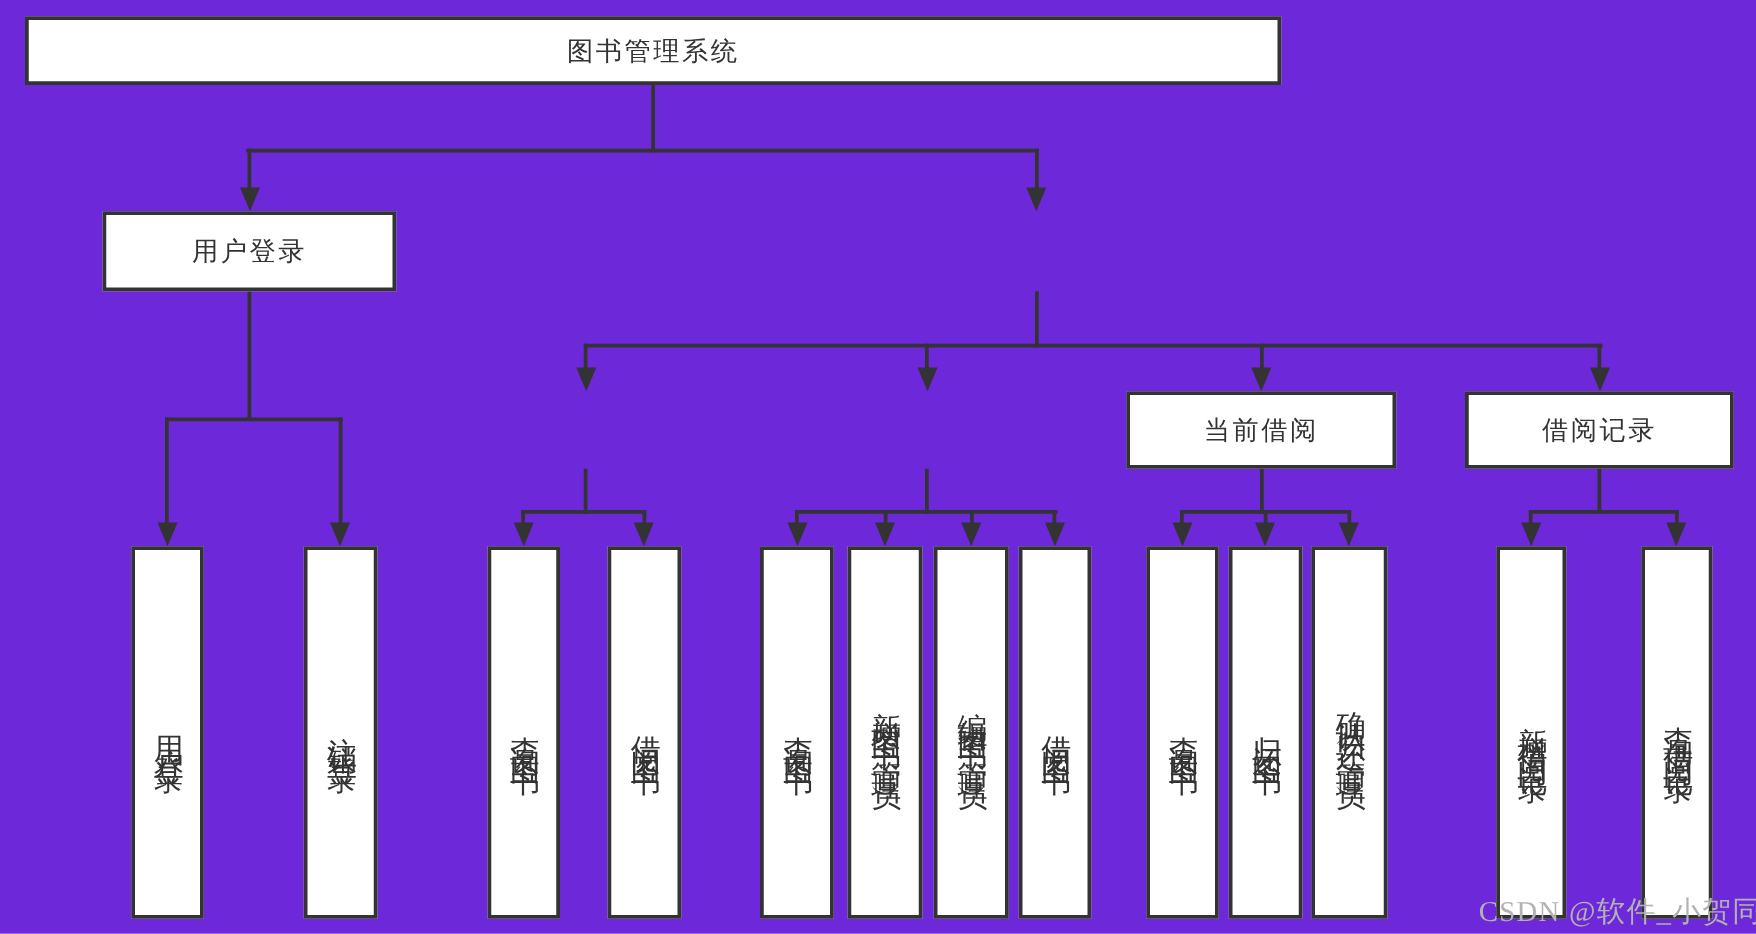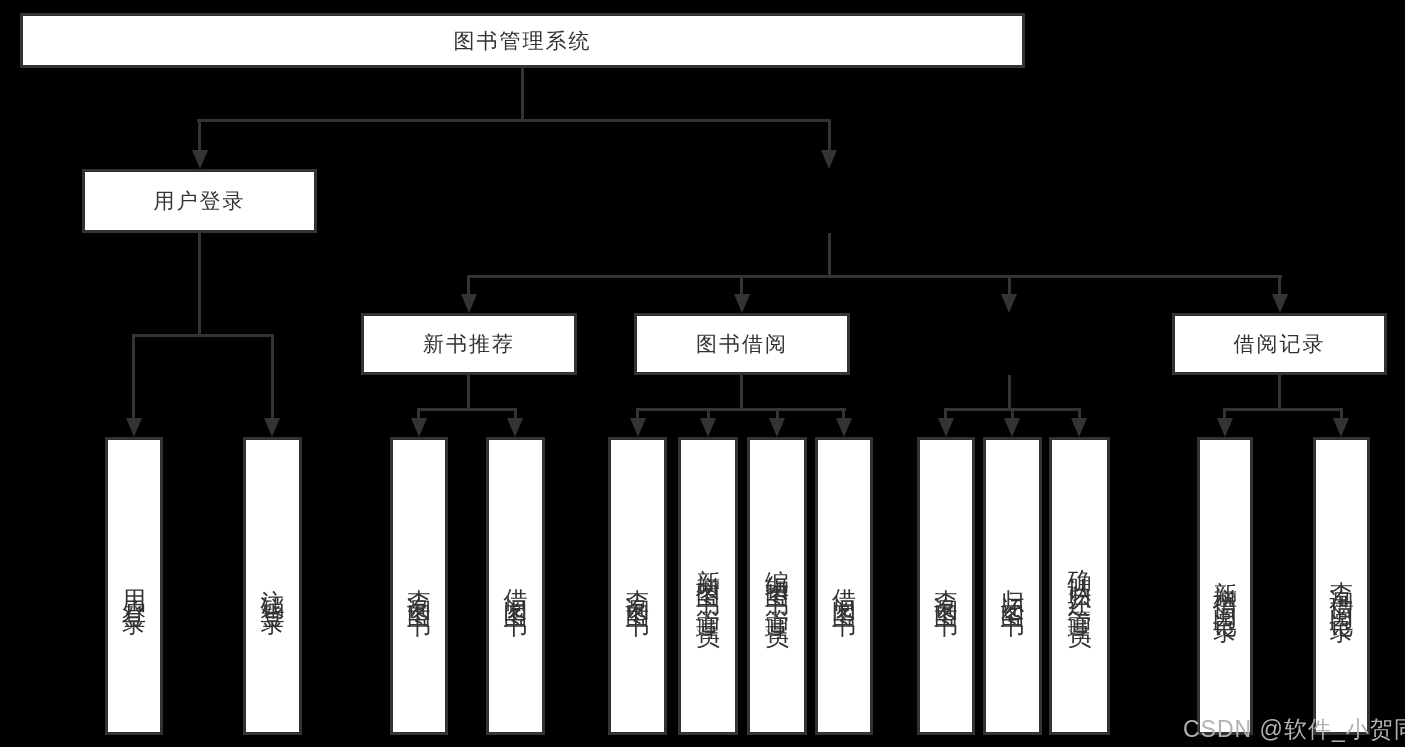--- a/index.html
+++ b/index.html
@@ -2,21 +2,21 @@
 <html><head>
 <meta charset="utf-8">
 <style>
   html, body { margin:0; padding:0; }
   body {
     width:1405px; height:747px;
     background:#ffffff;
     font-family:"Liberation Sans", sans-serif;
     overflow:hidden;
   }
-  #canvas { position:relative; width:1405px; height:747px; background:#000000; }
+  #canvas { position:relative; width:1405px; height:747px; background:#6d28d9;font-family:Liberation Serif, serif; }
 
   .box {
     position:absolute;
     border:3px solid #333333;
     background:#ffffff;
     box-sizing:border-box;
     display:flex; align-items:center; justify-content:center;
     color:#333333;
     z-index:2;
   }
@@ -80,25 +80,22 @@
   <div class="hline" style="left:467px; top:275px; width:815px; height:3px;"></div>
   <div class="vline" style="left:467px; top:275px; width:3px; height:22px;"></div>
   <div class="arrow" style="left:461px; top:294px;"></div>
   <div class="vline" style="left:740px; top:275px; width:3px; height:22px;"></div>
   <div class="arrow" style="left:734px; top:294px;"></div>
   <div class="vline" style="left:1008px; top:275px; width:3px; height:22px;"></div>
   <div class="arrow" style="left:1001px; top:294px;"></div>
   <div class="vline" style="left:1278px; top:275px; width:3px; height:22px;"></div>
   <div class="arrow" style="left:1272px; top:294px;"></div>
 
-  <div class="box box-h" style="left:361px; top:313px; width:216px; height:62px;">
-    <span>新书推荐</span>
-  </div>
-  <div class="box box-h" style="left:634px; top:313px; width:216px; height:62px;">
-    <span>图书借阅</span>
+  <div class="box box-h" style="left:901px; top:313px; width:216px; height:62px;">
+    <span>当前借阅</span>
   </div>
   <div class="box box-h" style="left:1172px; top:313px; width:215px; height:62px;">
     <span>借阅记录</span>
   </div>
 
   <div class="vline" style="left:467px; top:375px; width:3px; height:36px;"></div>
   <div class="hline" style="left:417px; top:408px; width:100px; height:3px;"></div>
   <div class="vline" style="left:417px; top:408px; width:3px; height:13px;"></div>
   <div class="arrow" style="left:411px; top:418px;"></div>
   <div class="vline" style="left:514px; top:408px; width:3px; height:13px;"></div>

